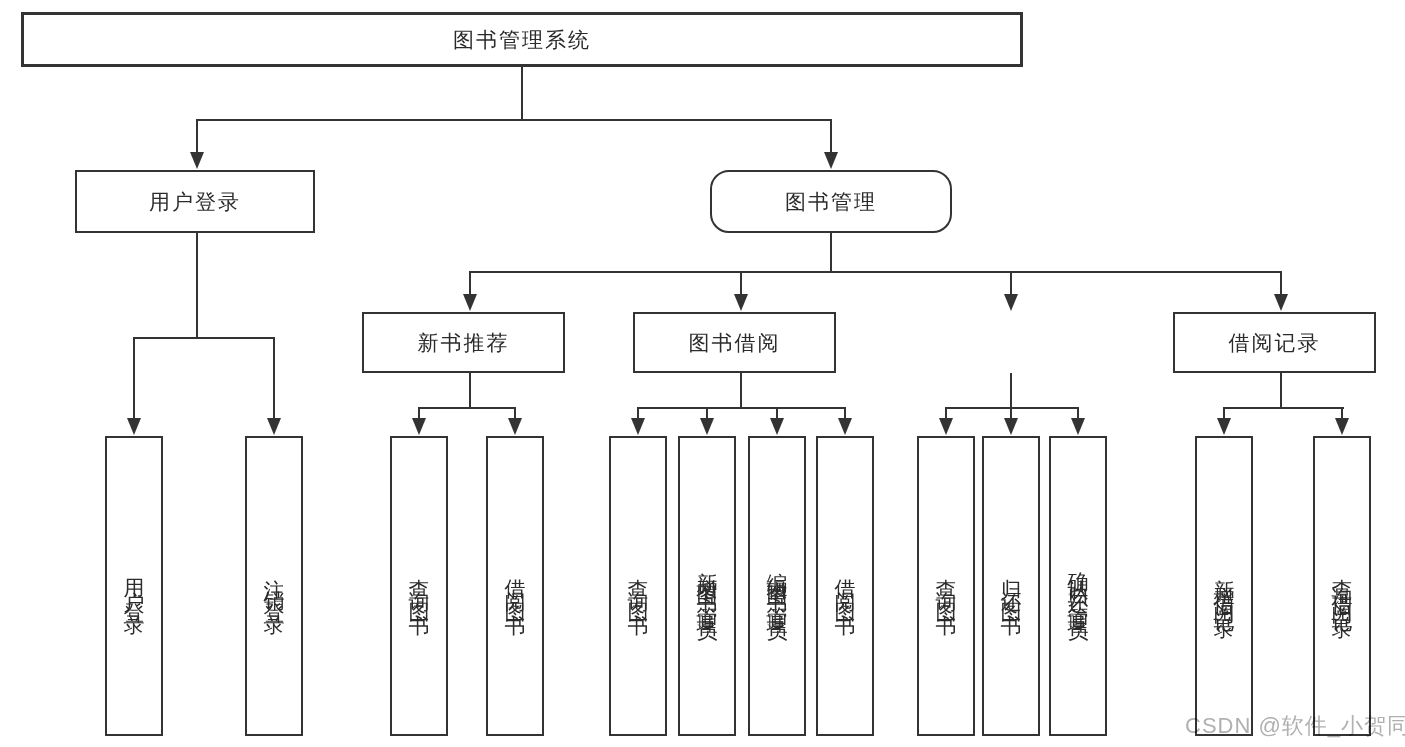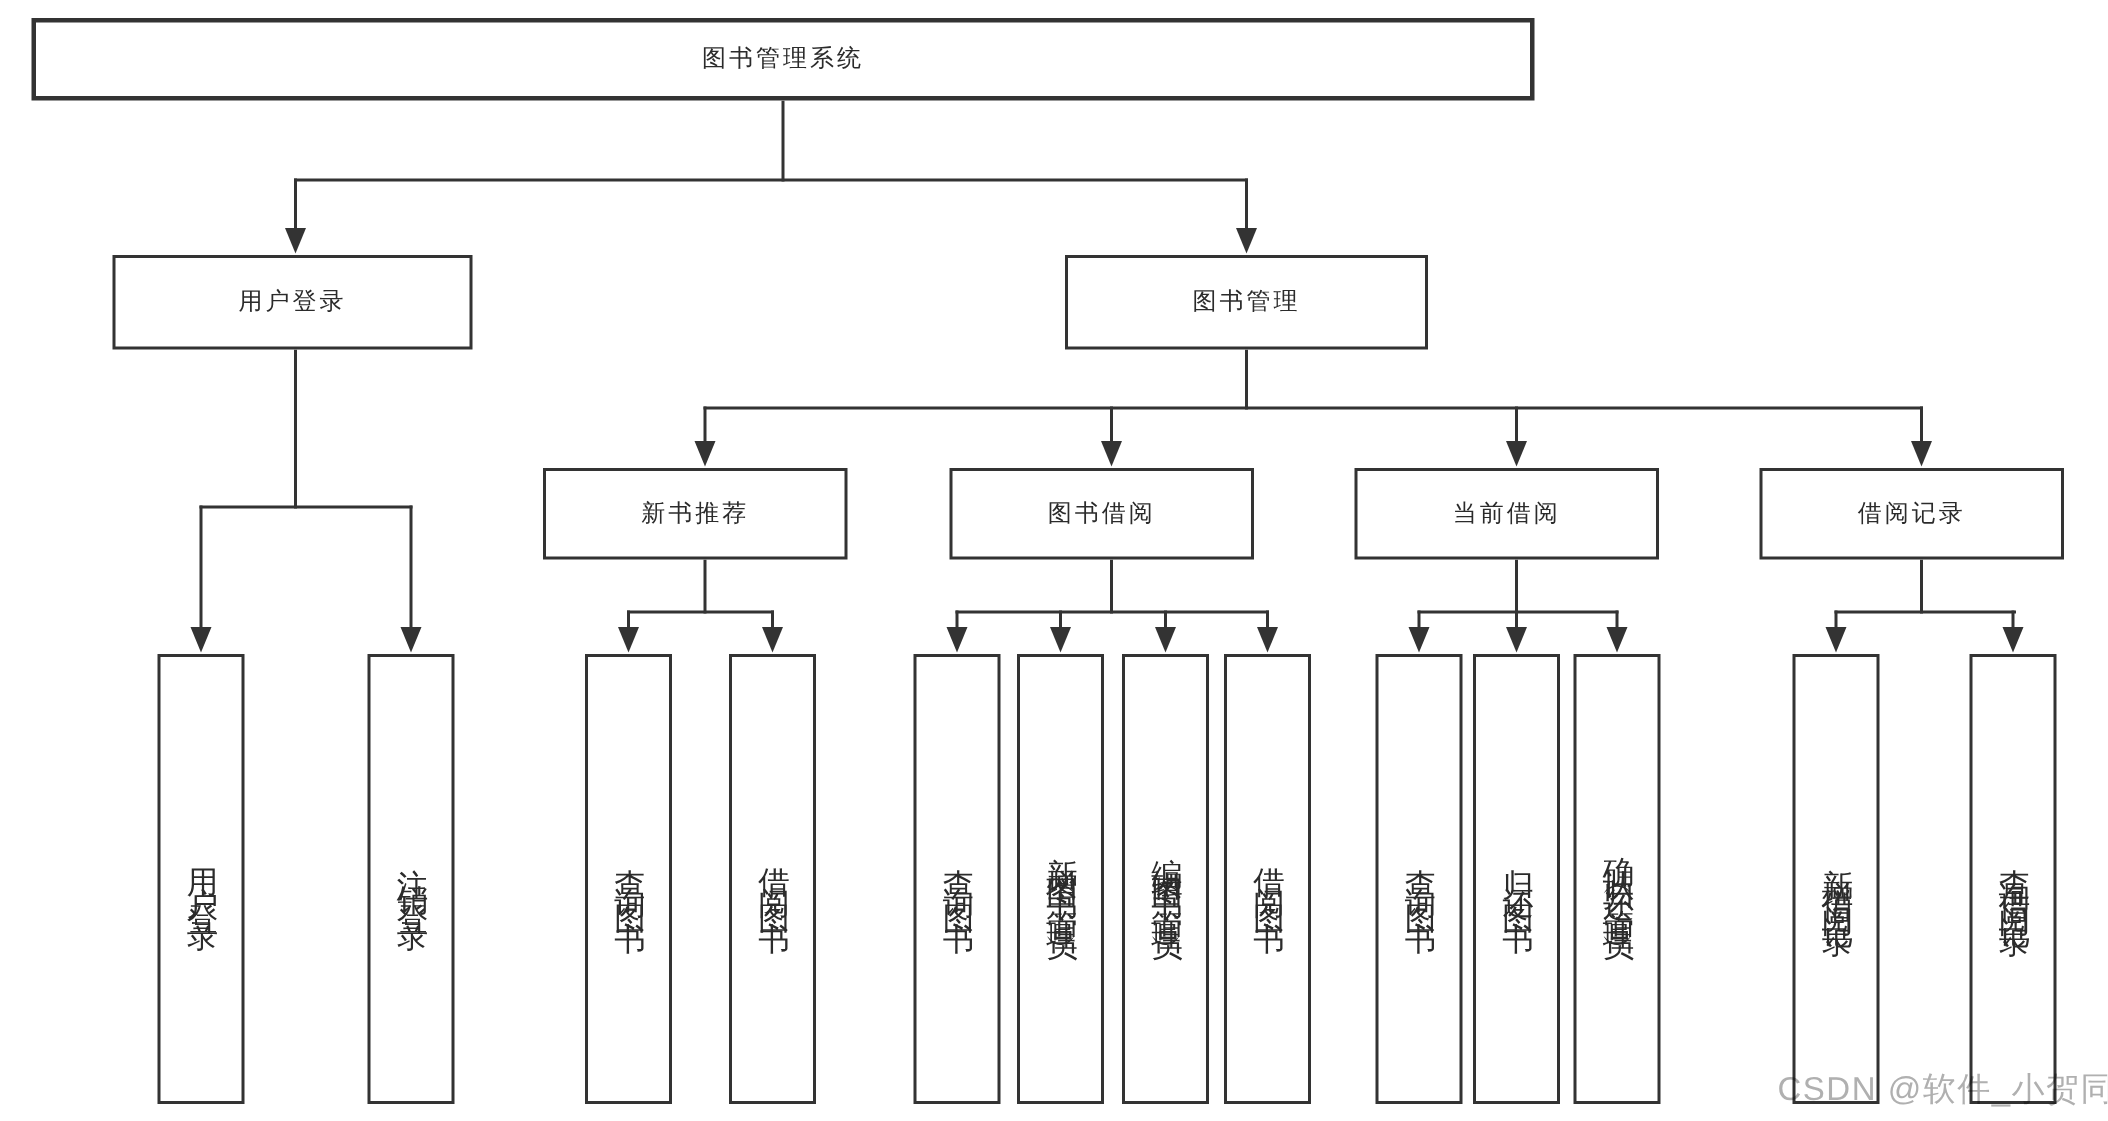--- a/index.html
+++ b/index.html
@@ -11,27 +11,27 @@
     overflow:hidden;
   }
   #connectors{position:absolute;left:0;top:0;width:1405px;height:747px;pointer-events:none;}
   .box{
     position:absolute;
     box-sizing:border-box;
     border:2px solid #333333;
     background:#ffffff;
     display:flex;align-items:center;justify-content:center;
     color:#2b2b2b;
-    font-size:16px;
+    font-size:21px;
     letter-spacing:2px;
     text-align:center;
   }
   .root-box{left:21px;top:12px;width:1002px;height:55px;border-width:3px;}
   .l2-login{left:75px;top:170px;width:240px;height:63px;}
-  .l2-mgmt{left:710px;top:170px;width:242px;height:63px;}
+  .l2-mgmt{left:710px;top:170px;width:242px;height:63px;border-radius:19px;}
   .l3{top:312px;width:203px;height:61px;}
   .l3-a{left:362px;} .l3-b{left:633px;} .l3-c{left:903px;} .l3-d{left:1173px;}
   .leaf{
     top:436px;width:58px;height:300px;
     writing-mode:vertical-rl;
     text-orientation:mixed;
     font-size:21px;
   }
   .ls-short{letter-spacing:12px;}
   .ls-mid{letter-spacing:8px;}
@@ -133,23 +133,20 @@
   <div class="box l2-mgmt">
     <span>图书管理</span>
   </div>
 
   <div class="box l3 l3-a">
     <span>新书推荐</span>
   </div>
   <div class="box l3 l3-b">
     <span>图书借阅</span>
   </div>
-  <div class="box l3 l3-c">
-    <span>当前借阅</span>
-  </div>
   <div class="box l3 l3-d">
     <span>借阅记录</span>
   </div>
 
   <div class="box leaf ls-short leaf-1a">
     <span>用户登录</span>
   </div>
   <div class="box leaf ls-short leaf-1b">
     <span>注销登录</span>
   </div>

